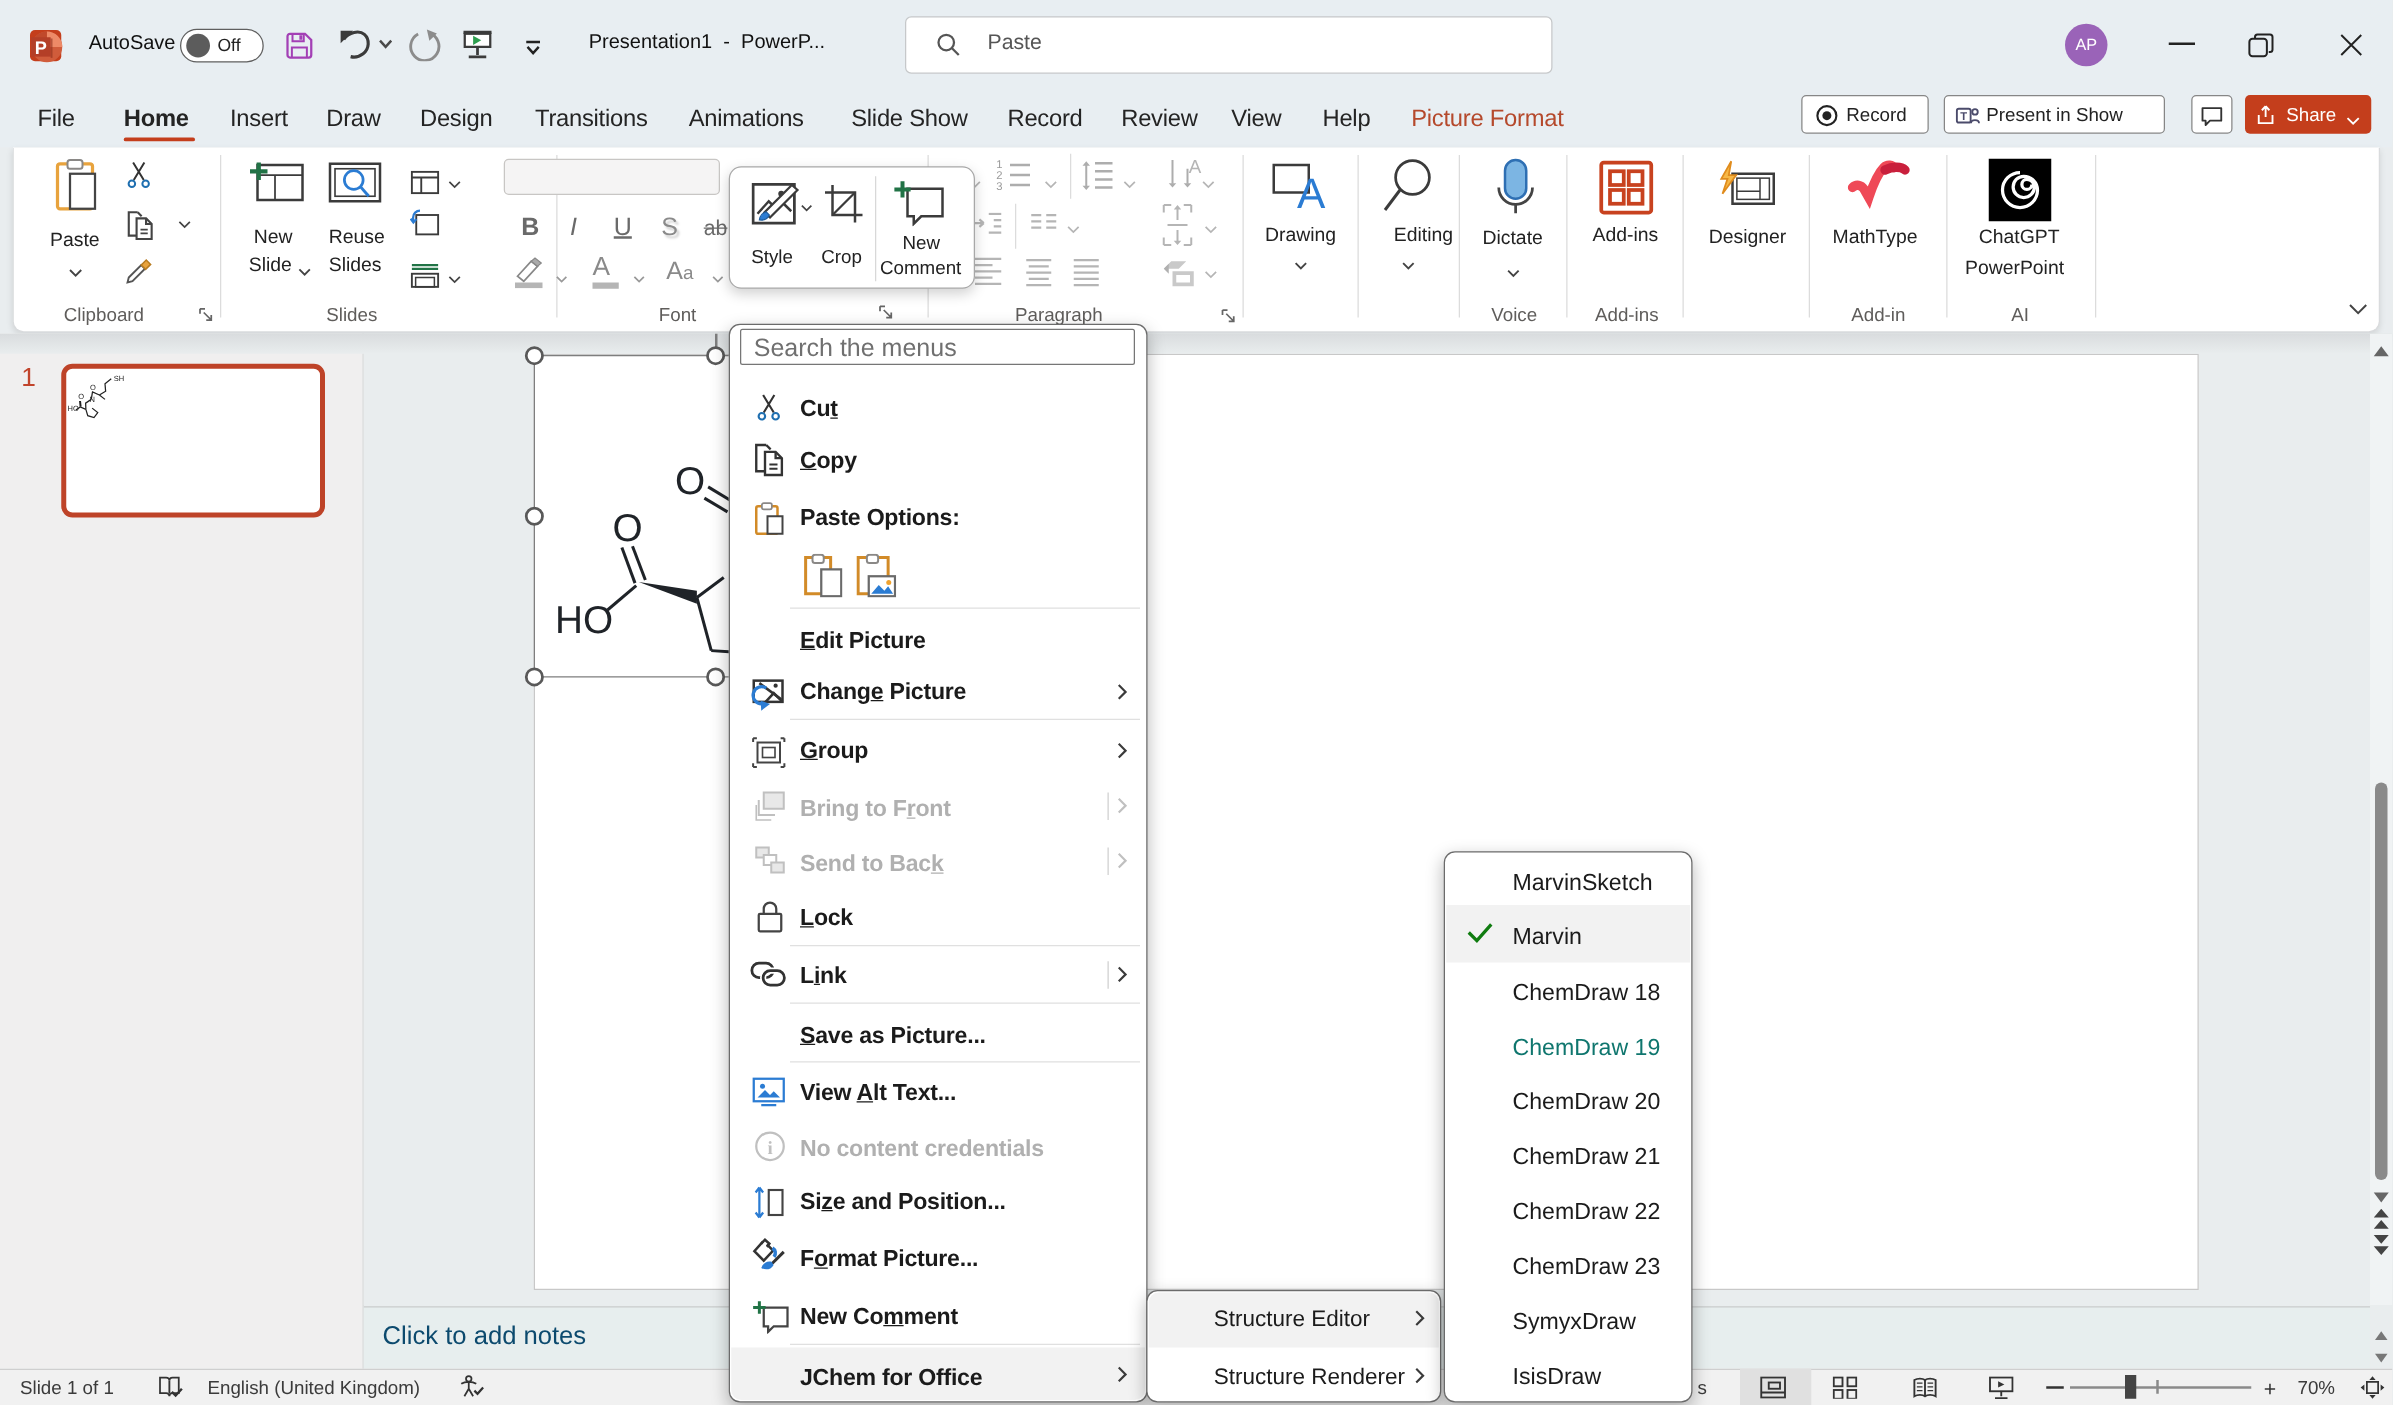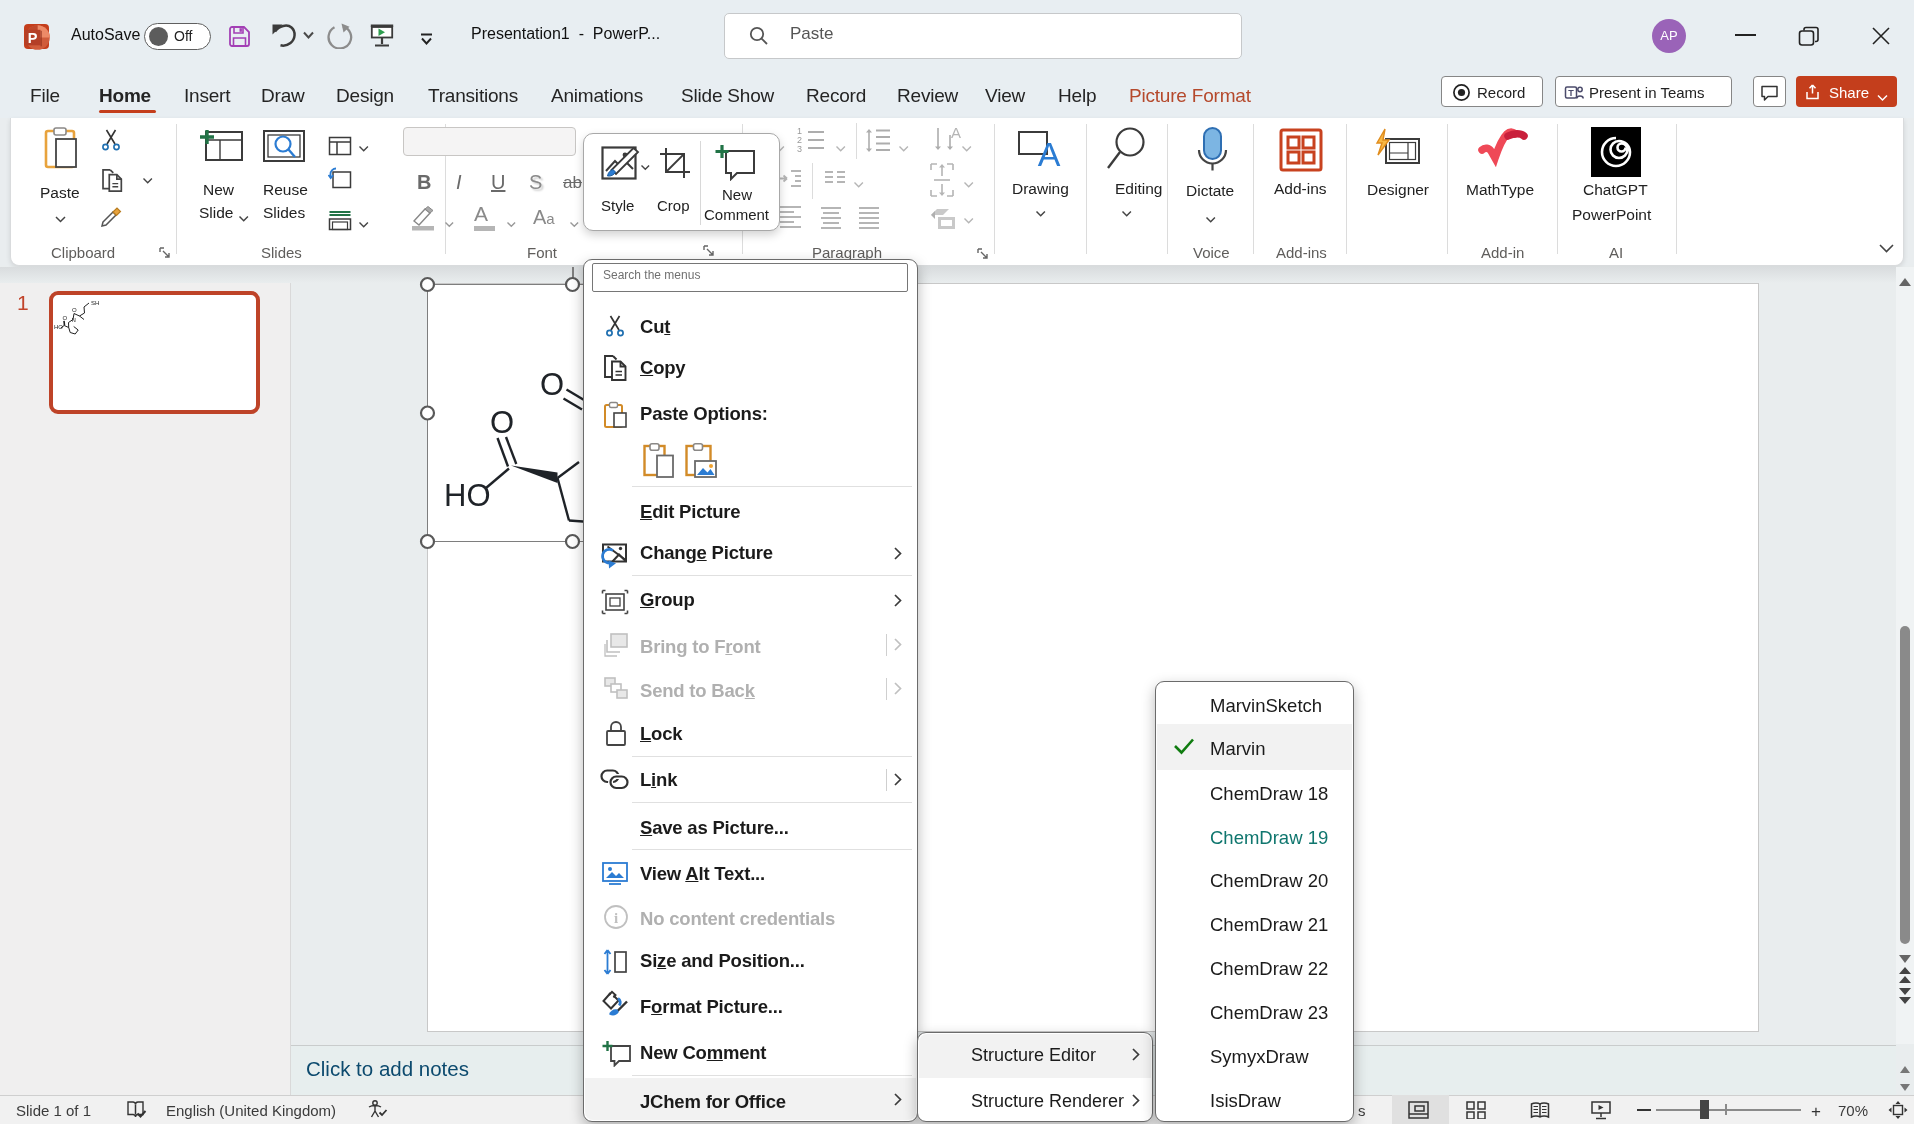--- a/index.html
+++ b/index.html
@@ -150,21 +150,21 @@
       <circle cx="9.5" cy="9.5" r="3.6" fill="#222"></circle>
     </svg></div>
 <div class="abs" style="left:1477px; top:84px; font-size:15px; color:#222;">Record</div>
 <div class="abs tabbtn" style="left:1555px; width:177px;"></div>
 <div class="abs" style="left:1564px; top:83px;"><svg width="20" height="20" viewBox="0 0 20 20" fill="none" stroke="#4b4b6b" stroke-width="1.5">
 <rect x="1.5" y="4" width="11" height="11" rx="1.5"></rect>
 <text x="7" y="13" font-size="9" font-weight="bold" fill="#4b4b6b" stroke="none" text-anchor="middle" font-family="Liberation Sans">T</text>
 <circle cx="16" cy="6.5" r="2.2"></circle>
       <path d="M12.8 15.5 c0-3.2 6.4-3.2 6.4 0"></path>
     </svg></div>
-<div class="abs" style="left:1589px; top:84px; font-size:15px; color:#222;">Present in Teams</div>
+<div class="abs" style="left:1589px; top:84px; font-size:15px; color:#222;">Present in Show</div>
 <div class="abs tabbtn" style="left:1753px; width:33px;"></div>
 <div class="abs" style="left:1760px; top:83px;"><svg width="19" height="19" viewBox="0 0 19 19" fill="none" stroke="#333" stroke-width="1.5">
 <path d="M2 3.5 h15 v10 h-9 l-3.5 3.5 v-3.5 h-2.5 Z" stroke-linejoin="round"></path>
     </svg></div>
 <div class="abs" style="left:1796px; top:76px; width:101px; height:31px; background:#c43e1c; border-radius:4px;"></div>
 <div class="abs" style="left:1805px; top:83px;"><svg width="18" height="18" viewBox="0 0 18 18" fill="none" stroke="#fff" stroke-width="1.5">
 <path d="M2 9 v6.5 h11 V9"></path>
       <path d="M7.5 2.5 v8 M7.5 2 l-3 3.2 M7.5 2 l3 3.2"></path>
 <path d="M10.5 5.5 h4 l2.5 6 h-6" stroke-width="0"></path>
     </svg></div>
@@ -571,21 +571,21 @@
 <div class="abs" style="left:1700px; top:1100px; width:9px; height:19px; background:#444;"></div>
 <div class="abs" style="left:1811px; top:1102px; font-size:17px; color:#333;">+</div>
 <div class="abs sbtext" style="left:1838px; font-size:15px;">70%</div>
 <div class="abs" style="left:1887px; top:1100px;"><svg width="22" height="20" viewBox="0 0 22 20" fill="none" stroke="#333" stroke-width="1.4">
 <rect x="6.5" y="5.5" width="9" height="9"></rect>
 <path d="M11 1 l2.5 3 h-5 Z M11 19 l2.5-3 h-5 Z M1.5 10 l3-2.5 v5 Z M20.5 10 l-3-2.5 v5 Z" fill="#333" stroke="none"></path>
     </svg></div>
 
 <div class="abs menu" id="ctxmenu"></div>
 <div class="abs" style="left:592px; top:263px; width:316px; height:29px; border:1px solid #767676; border-radius:2px; background:#fff;"></div>
-<div class="abs" style="left:603px; top:268px; font-size:12px; color:#707070;">Search the menus</div>
+<div class="abs" style="left:603px; top:268px; font-size:20px; color:#707070;">Search the menus</div>
 
 <div class="abs" style="left:585px; top:1078px; width:331px; height:42px; background:#f2f2f2; border-radius:0 0 8px 8px;"></div>
 <div class="abs mi" style="top:316px;">Cu<u>t</u></div>
 <div class="abs mi" style="top:357px;"><u>C</u>opy</div>
 <div class="abs mi" style="top:403px; font-weight:bold;">Paste Options:</div>
 <div class="abs mi" style="top:501px;"><u>E</u>dit Picture</div>
 <div class="abs mi" style="top:542px;">Chang<u>e</u> Picture</div>
 <div class="abs mi" style="top:589px;"><u>G</u>roup</div>
 <div class="abs mi grey" style="top:636px;">Bring to F<u>r</u>ont</div>
 <div class="abs mi grey" style="top:680px;">Send to Bac<u>k</u></div>

